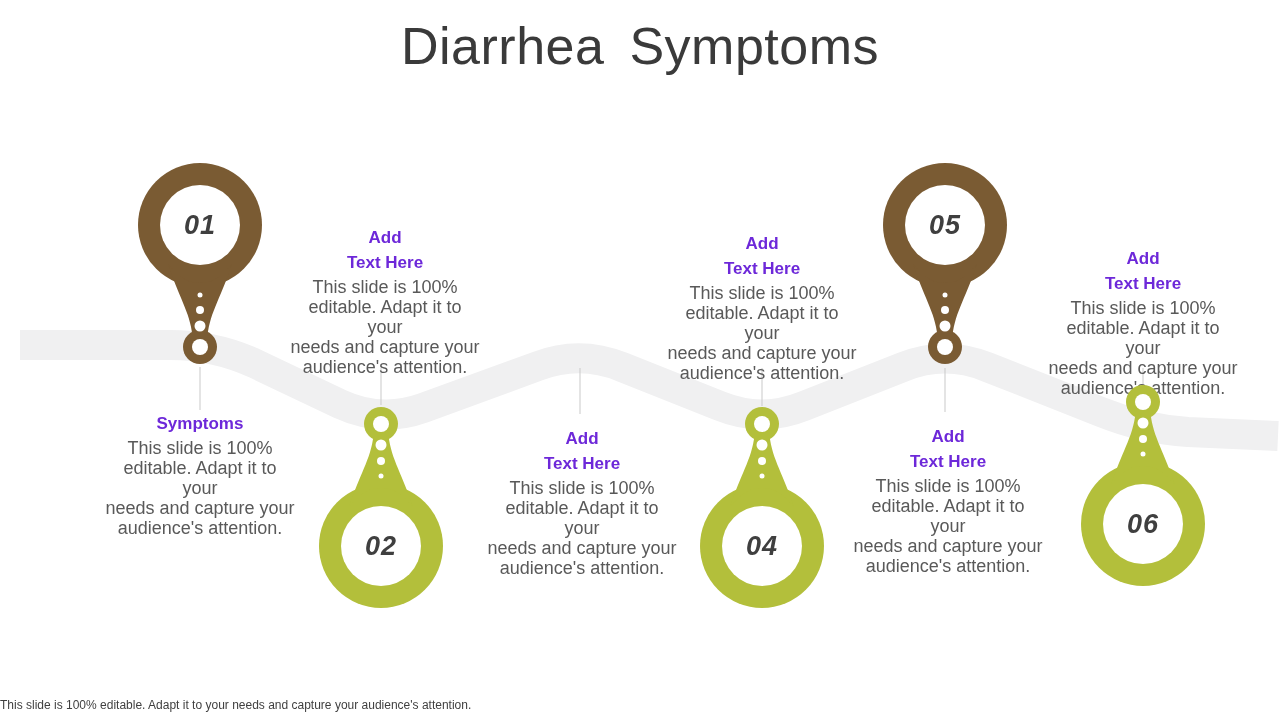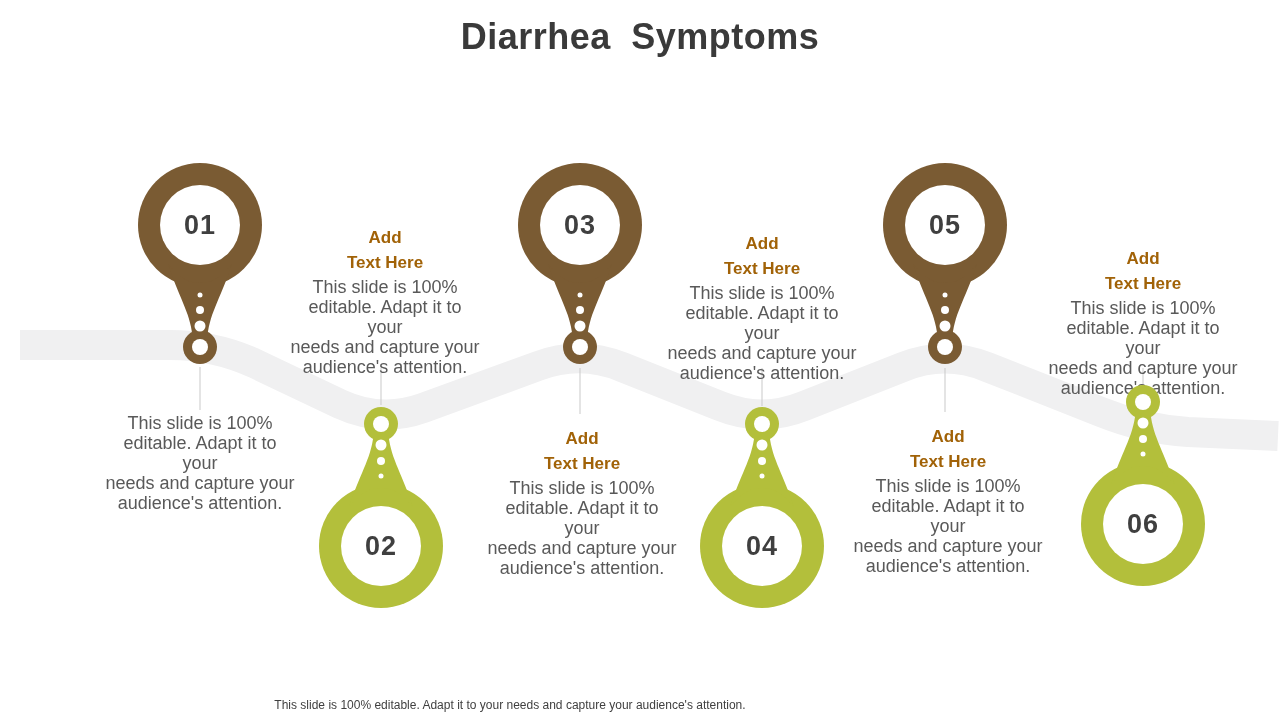--- a/index.html
+++ b/index.html
@@ -2,30 +2,30 @@
 <html><head>
 <meta charset="utf-8">
 <style>
   html,body{margin:0;padding:0;background:#fff;}
   #slide{
     position:relative;width:1280px;height:720px;background:#ffffff;overflow:hidden;
     font-family:"Liberation Sans",sans-serif;
   }
   .title{
     position:absolute;left:0;top:16px;width:1280px;text-align:center;
-    font-size:36px;font-weight:700;color:#3a3a3a;letter-spacing:.5px;word-spacing:10px;
+    font-size:52px;font-weight:400;color:#3a3a3a;letter-spacing:.5px;word-spacing:10px;
   }
   #bg{position:absolute;left:0;top:0;z-index:1;}
-  .pin{position:absolute;z-index:3;}
+  .pin{position:absolute;z-index:3;font-style:italic;}
   .pin text{font-family:"Liberation Sans",sans-serif;font-size:27px;font-weight:bold;fill:#3f3f3f;letter-spacing:1px;}
   .tblock{position:absolute;width:190px;text-align:center;z-index:2;}
-  .tb-head{font-size:17px;font-weight:bold;color:#a16207;line-height:25px;margin-bottom:2px;}
+  .tb-head{font-size:17px;font-weight:bold;color:#6d28d9;line-height:25px;margin-bottom:2px;}
   .tb-body{font-size:18px;color:#595959;line-height:20px;}
   .footer{
-    position:absolute;left:0;top:698px;width:1020px;text-align:center;
+    position:absolute;left:0;top:698px;width:1020px;text-align:left;
     font-size:12px;color:#3f3f3f;
   }
 </style>
 </head>
 <body>
 
 <div id="slide">
 
   <div class="title">Diarrhea Symptoms</div>
 
@@ -66,35 +66,20 @@
       </g>
       <circle cx="80" cy="160" r="40" fill="#ffffff"></circle>
       <circle cx="80" cy="90" r="2.5" fill="#ffffff"></circle>
       <circle cx="80" cy="75" r="4" fill="#ffffff"></circle>
       <circle cx="80" cy="59" r="5.5" fill="#ffffff"></circle>
       <circle cx="80" cy="38" r="8" fill="#ffffff"></circle>
       <text x="80" y="169" text-anchor="middle">02</text>
     </svg>
   </div>
 
-  <div class="pin" style="left:500px;top:155px">
-    <svg width="160" height="230" viewBox="0 0 160 230">
-      <g fill="#7a5b33">
-        <circle cx="80" cy="70" r="62"></circle>
-        <path d="M48,109 C61,148 71,158 73,186 L87,186 C89,158 99,148 112,109 C101,123 91,128 80,128 C69,128 59,123 48,109 Z"></path>
-        <circle cx="80" cy="192" r="17"></circle>
-      </g>
-      <circle cx="80" cy="70" r="40" fill="#ffffff"></circle>
-      <circle cx="80" cy="140" r="2.5" fill="#ffffff"></circle>
-      <circle cx="80" cy="155" r="4" fill="#ffffff"></circle>
-      <circle cx="80" cy="171" r="5.5" fill="#ffffff"></circle>
-      <circle cx="80" cy="192" r="8" fill="#ffffff"></circle>
-      <text x="80" y="79" text-anchor="middle">03</text>
-    </svg>
-  </div>
 
   <div class="pin" style="left:682px;top:386px">
     <svg width="160" height="230" viewBox="0 0 160 230">
       <g fill="#b3bf3b">
         <circle cx="80" cy="160" r="62"></circle>
         <path d="M48,121 C61,82 71,72 73,44 L87,44 C89,72 99,82 112,121 C101,107 91,102 80,102 C69,102 59,107 48,121 Z"></path>
         <circle cx="80" cy="38" r="17"></circle>
       </g>
       <circle cx="80" cy="160" r="40" fill="#ffffff"></circle>
       <circle cx="80" cy="90" r="2.5" fill="#ffffff"></circle>
@@ -132,20 +117,21 @@
       <circle cx="80" cy="90" r="2.5" fill="#ffffff"></circle>
       <circle cx="80" cy="75" r="4" fill="#ffffff"></circle>
       <circle cx="80" cy="59" r="5.5" fill="#ffffff"></circle>
       <circle cx="80" cy="38" r="8" fill="#ffffff"></circle>
       <text x="80" y="169" text-anchor="middle">06</text>
     </svg>
   </div>
 
   <div class="tblock" style="left:105px;top:411px">
     <div class="tb-head">
+      <div>Symptoms</div>
     </div>
     <div class="tb-body">
       <div>This slide is 100%</div>
       <div>editable. Adapt it to your</div>
       <div>needs and capture your</div>
       <div>audience's attention.</div>
     </div>
   </div>
 
   <div class="tblock" style="left:290px;top:225px">

